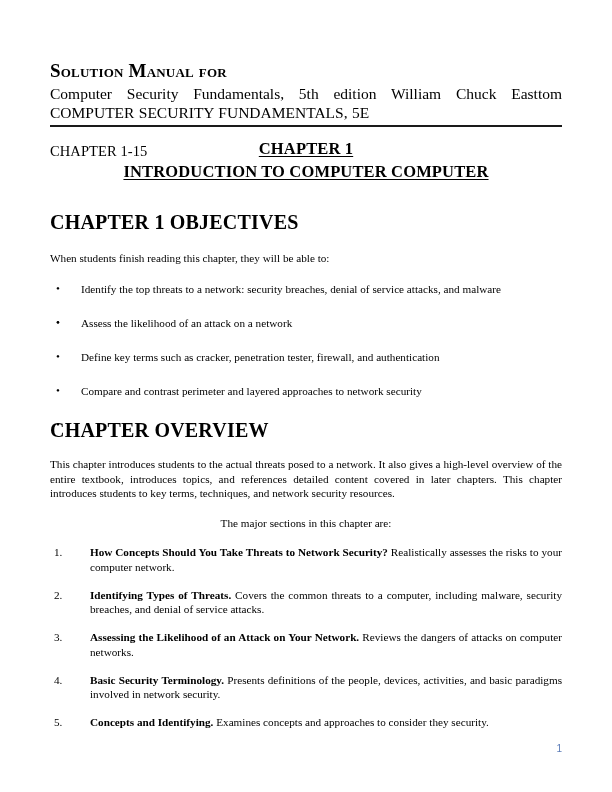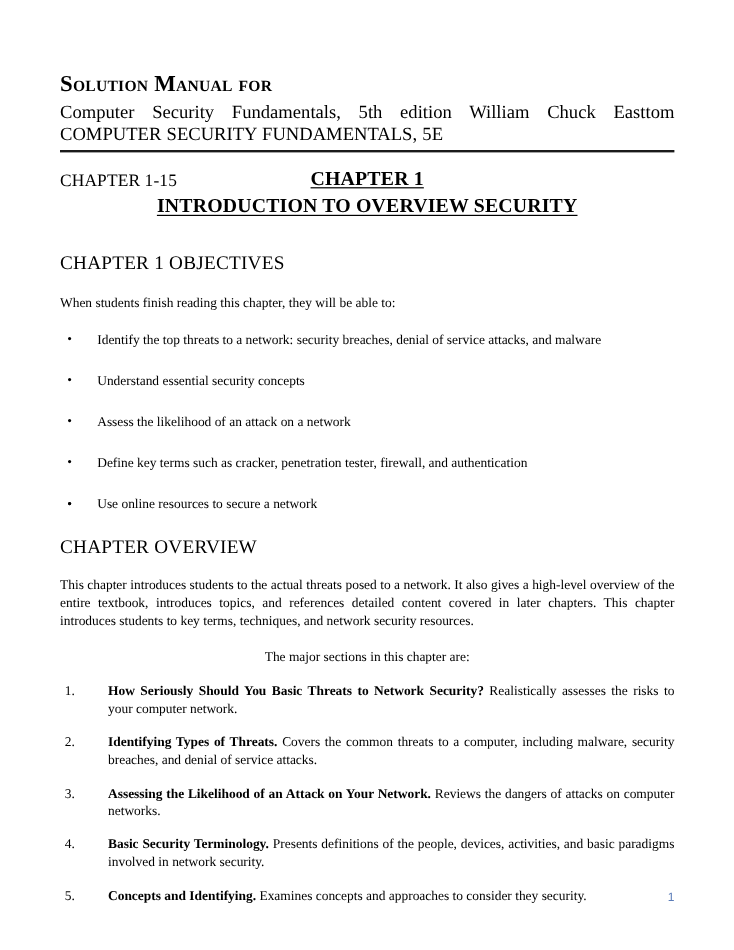--- a/index.html
+++ b/index.html
@@ -77,22 +77,22 @@
   }
 
   
   .content {
     position: absolute;
     left: 50px;
     top: 198px;
     width: 512px;
   }
   h2.sec {
-    font-size: 16px;
-    font-weight: normal;
+    font-size: 20px;
+    font-weight: bold;
     margin: 0;
     letter-spacing: 0.2px;
     line-height: 1.2;
   }
   p.lead {
     font-size: 11.2px;
     margin: 17px 0 0 0;
     line-height: 1.3;
   }
   ul.obj {
@@ -164,46 +164,46 @@
 
   <div class="hdr">
     <div class="hdr-title">Solution Manual for</div>
     <div class="hdr-sub">Computer Security Fundamentals, 5th edition William Chuck Easttom COMPUTER SECURITY FUNDAMENTALS, 5E</div>
     <hr class="hdr-rule">
     <div class="hdr-chapter">CHAPTER 1-15</div>
   </div>
 
   <div class="doc-title">
     <span>CHAPTER 1</span><br>
-    <span>INTRODUCTION TO OVERVIEW SECURITY</span>
+    <span>INTRODUCTION TO COMPUTER COMPUTER</span>
   </div>
 
   <div class="content">
 
     <h2 class="sec">CHAPTER 1 OBJECTIVES</h2>
 
     <p class="lead">When students finish reading this chapter, they will be able to:</p>
 
     <ul class="obj">
       <li><span class="bullet">•</span><span>Identify the top threats to a network: security breaches, denial of service attacks, and malware</span></li>
-      <li><span class="bullet">•</span><span>Understand essential security concepts</span></li>
+      <li><span class="bullet">•</span></li>
       <li><span class="bullet">•</span><span>Assess the likelihood of an attack on a network</span></li>
       <li><span class="bullet">•</span><span>Define key terms such as cracker, penetration tester, firewall, and authentication</span></li>
+      <li><span class="bullet">•</span><span>Compare and contrast perimeter and layered approaches to network security</span></li>
       <li><span class="bullet">•</span></li>
-      <li><span class="bullet">•</span><span>Use online resources to secure a network</span></li>
     </ul>
 
     <h2 class="sec sec-overview">CHAPTER OVERVIEW</h2>
 
     <p class="para">This chapter introduces students to the actual threats posed to a network. It also gives a high-level overview of the entire textbook, introduces topics, and references detailed content covered in later chapters. This chapter introduces students to key terms, techniques, and network security resources.</p>
 
     <p class="para lastleft">The major sections in this chapter are:</p>
 
     <ol class="major">
-      <li><span class="num">1.</span><b>How Seriously Should You Basic Threats to Network Security?</b><span> Realistically assesses the risks to your computer network.</span></li>
+      <li><span class="num">1.</span><b>How Concepts Should You Take Threats to Network Security?</b><span> Realistically assesses the risks to your computer network.</span></li>
       <li><span class="num">2.</span><b>Identifying Types of Threats.</b><span> Covers the common threats to a computer, including malware, security breaches, and denial of service attacks.</span></li>
       <li><span class="num">3.</span><b>Assessing the Likelihood of an Attack on Your Network.</b><span> Reviews the dangers of attacks on computer networks.</span></li>
       <li><span class="num">4.</span><b>Basic Security Terminology.</b><span> Presents definitions of the people, devices, activities, and basic paradigms involved in network security.</span></li>
       <li><span class="num">5.</span><b>Concepts and Identifying.</b><span> Examines concepts and approaches to consider they security.</span></li>
     </ol>
 
   </div>
 
   <div class="pagenum">1</div>
 

